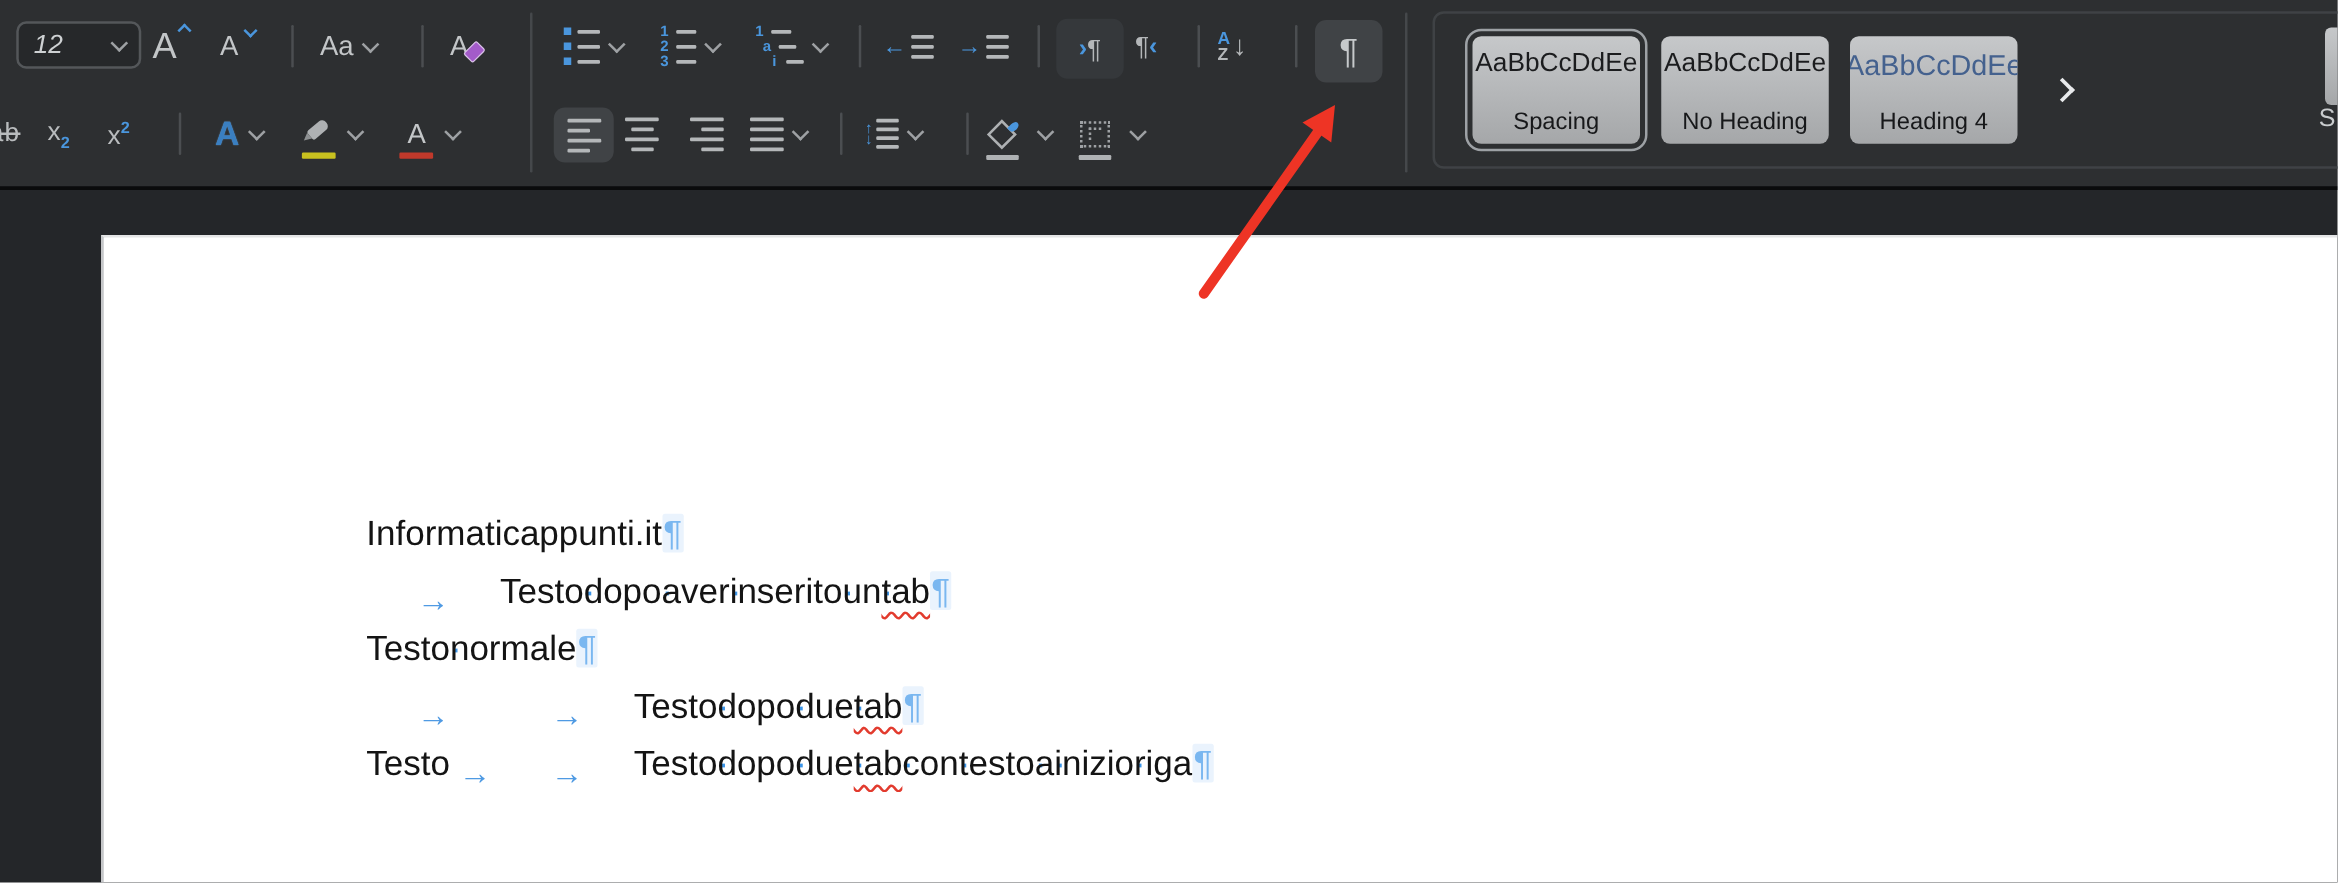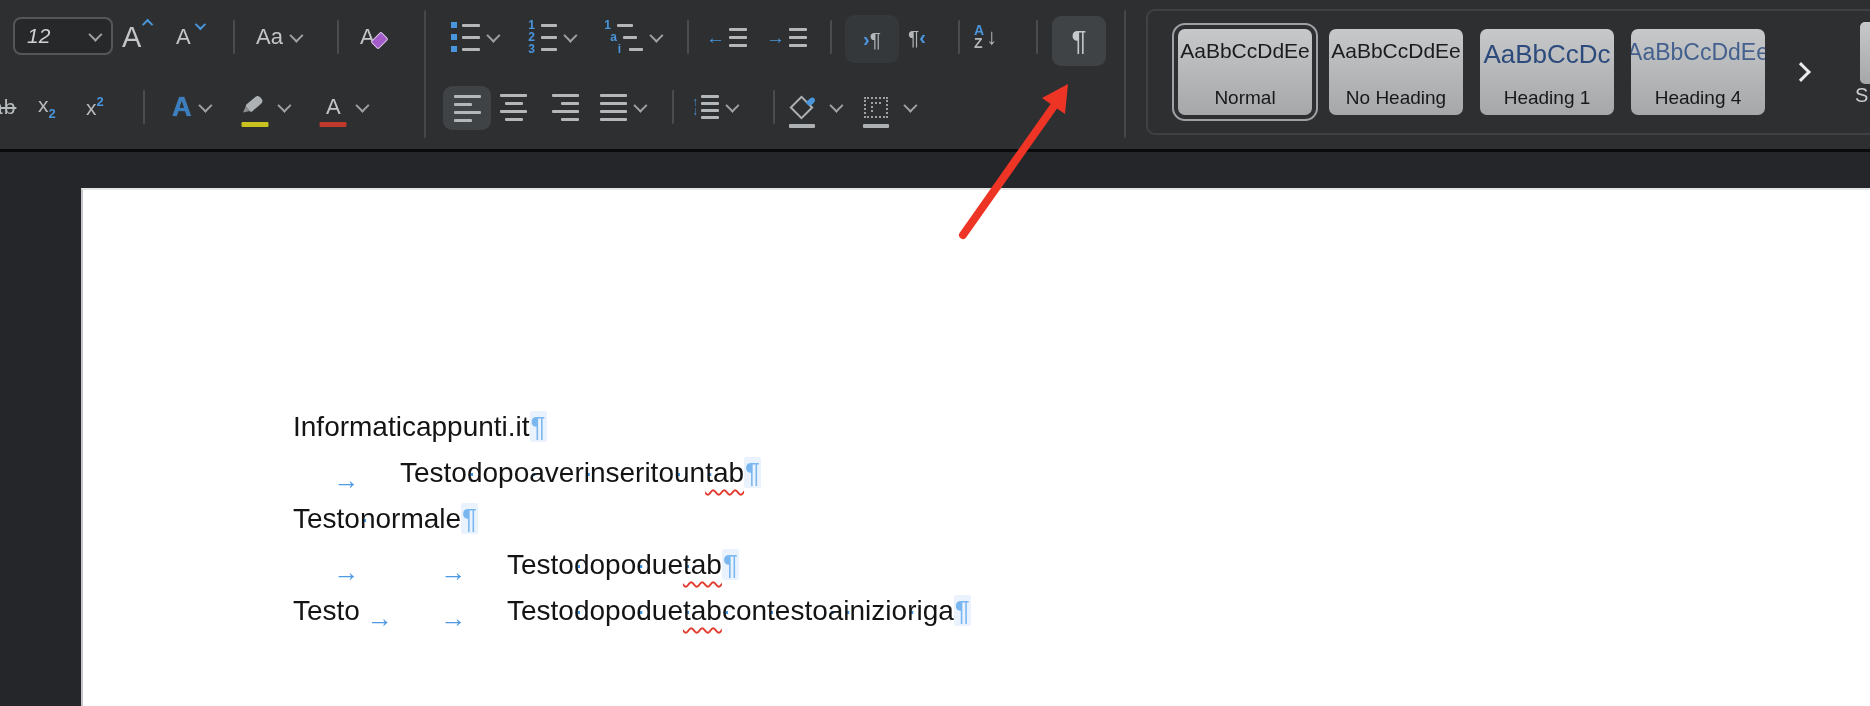--- a/index.html
+++ b/index.html
@@ -370,29 +370,25 @@
       <span class="borderbox"></span>
       <span class="underbar"></span>
     </span>
     <i class="chev" style="margin-left:9px"></i>
   </div>
 
   <div class="gallery">
     <div style="display:flex;align-items:center;gap:17px">
         <div class="card normal selected">
           <span class="preview">AaBbCcDdEe</span>
-          <span class="clabel">Normal</span>
+          <span class="clabel">Spacing</span>
         </div>
         <div class="card normal">
           <span class="preview">AaBbCcDdEe</span>
           <span class="clabel">No Heading</span>
-        </div>
-        <div class="card h1">
-          <span class="preview">AaBbCcDc</span>
-          <span class="clabel">Heading 1</span>
         </div>
         <div class="card h2">
           <span class="preview">AaBbCcDdEe</span>
           <span class="clabel">Heading 4</span>
         </div>
       </div>
     <i class="more-chev"></i>
   </div>
 </div>
 

